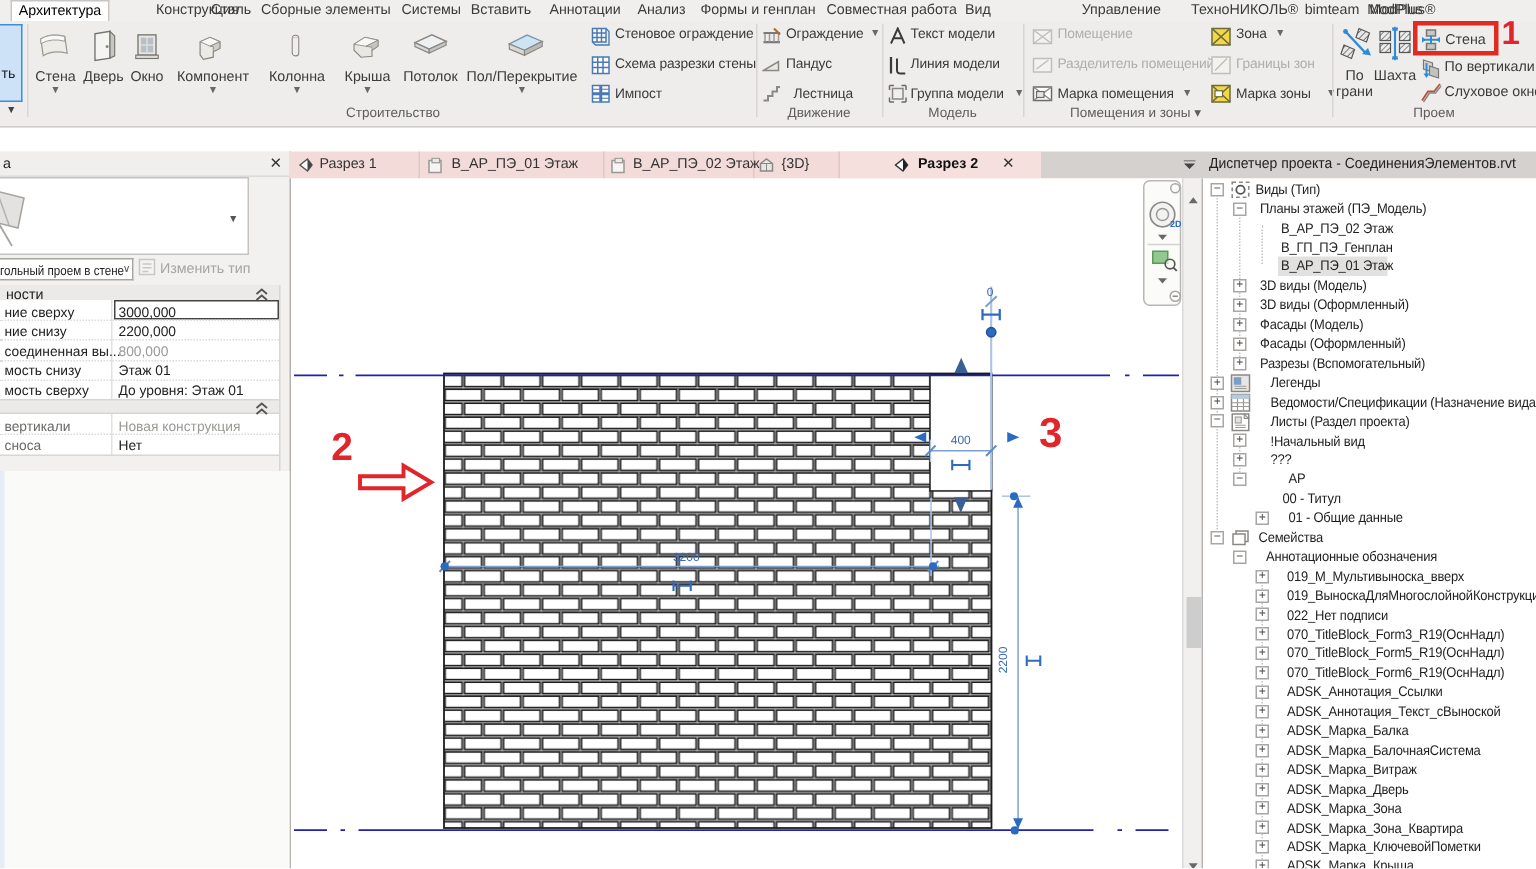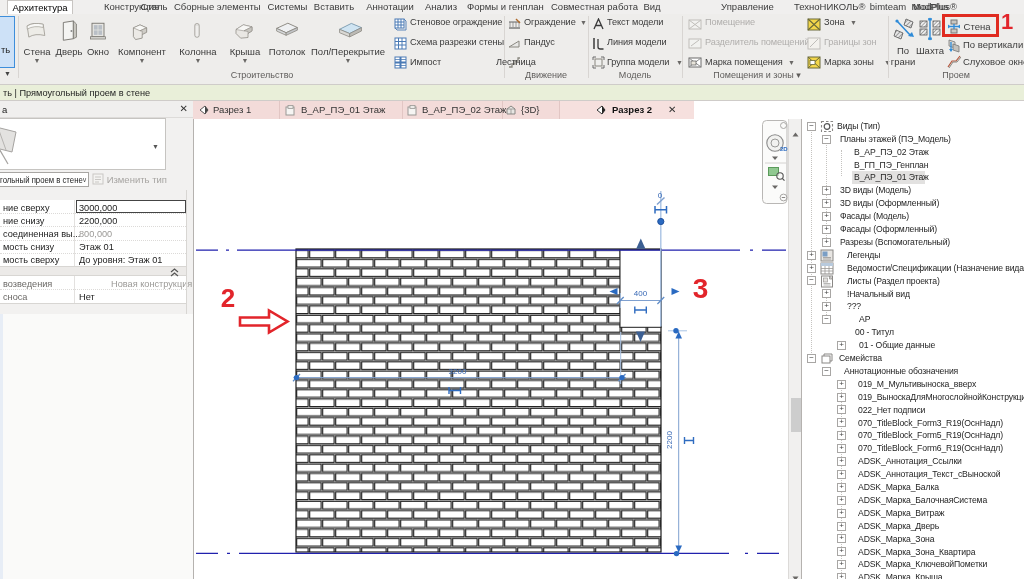--- a/index.html
+++ b/index.html
@@ -148,21 +148,21 @@
       </svg>
     <div class="stackitem" style="left:524px;top:3px;">Ограждение</div>
       <div class="abs dda" style="left:580px;top:5px;">▼</div>
     <svg class="abs" style="left:508px;top:23px" width="13" height="13" viewBox="0 0 13 13">
         <path d="M1 10 L11 4 L11 10 Z" fill="#e8e8e6" stroke="#8a8880" stroke-width="1"></path>
       </svg>
     <div class="stackitem" style="left:524px;top:23px;">Пандус</div>
     <svg class="abs" style="left:508px;top:42px" width="13" height="13" viewBox="0 0 13 13">
         <path d="M1 11 h3 v-3 h3 v-3 h3 v-3 h2" fill="none" stroke="#8a8880" stroke-width="1.3"></path>
       </svg>
-    <div class="stackitem" style="left:496px;top:43px;">Лестница</div>
+    <div class="stackitem" style="left:529px;top:43px;">Лестница</div>
     <div class="psep" style="left:588px;"></div>
 
     <svg class="abs" style="left:592px;top:4px" width="13" height="13" viewBox="0 0 13 13">
         <path d="M2 11 L6.5 1 L11 11 M3.8 7.5 h5.4" fill="none" stroke="#3a3a3a" stroke-width="1.3"></path>
       </svg>
     <div class="stackitem" style="left:607px;top:3px;">Текст модели</div>
     <svg class="abs" style="left:592px;top:23px" width="13" height="13" viewBox="0 0 13 13">
         <path d="M2 1 v11" stroke="#3a3a3a" stroke-width="1.5"></path>
         <path d="M6 2 v8 q0 2 2.5 2 h3" fill="none" stroke="#3a3a3a" stroke-width="1.3"></path>
       </svg>
@@ -264,21 +264,20 @@
     <div class="blabel" style="left:963px;top:41.5px;width:62px;text-align:left;">Слуховое окно</div>
     <div class="abs" style="left:942px;top:0px;width:57px;height:23px;border:3px solid #e02b20;"></div>
     <div class="abs" style="left:1001px;top:-5px;font-size:22px;font-weight:bold;color:#e2252b;">1</div>
 
     <div class="pcap" style="left:262px;">Строительство</div>
     <div class="pcap" style="left:546px;">Движение</div>
     <div class="pcap" style="left:635px;">Модель</div>
     <div class="pcap" style="left:757px;">Помещения и зоны  ▾</div>
     <div class="pcap" style="left:956px;">Проем</div>
   </div>
-  <div id="optbar" class="abs"><span style="margin-left:3px">ть | Прямоугольный проем в стене</span></div>
   <div id="props" class="abs">
 
     <div class="abs" style="left:0;top:0;width:193px;height:17px;background:#f0efee;border-bottom:1px solid #dddbd9;">
       <span style="position:absolute;left:2px;top:3px;font-size:9.5px;color:#222;">а</span>
       <span style="position:absolute;right:5px;top:2px;font-size:10px;color:#333;">✕</span>
     </div>
 
     <div class="abs" style="left:0;top:17px;width:166px;height:52px;background:#fff;border:1px solid #c6c4c1;border-left:none;">
       <svg width="36" height="50" style="position:absolute;left:0;top:1px">
           <path d="M-8 6 L16 12 L12 32 L-8 27 Z" fill="#e3e2e0" stroke="#a5a3a0"></path>
@@ -289,20 +288,26 @@
     </div>
 
     <div class="abs" style="left:0;top:71px;width:89px;height:15px;background:#fff;border:1px solid #a8a6a3;border-left:none;font-size:8.8px;color:#222;line-height:14px;white-space:nowrap;"><span style="display:inline-block;transform:scaleX(0.88);transform-origin:0 0;">гольный проем в стене</span><span style="position:absolute;right:1px;top:3px;color:#555;font-size:7px;line-height:7px;">∨</span></div>
     <div class="abs" style="left:92px;top:71px;width:99px;height:15px;font-size:9.5px;color:#a7a5a2;line-height:15px;">
       <svg width="12" height="12" style="vertical-align:-2px">
           <rect x="1" y="1" width="10" height="10" fill="#f4f3f1" stroke="#c9c7c4"></rect>
           <path d="M3 4 h6 M3 6.5 h6 M3 9 h4" stroke="#c9c7c4"></path>
         </svg>
       Изменить тип</div>
 
+    <div class="abs" style="left:0;top:89px;width:186px;height:13px;background:#eceae8;border-bottom:1px solid #d8d6d3;font-size:9.5px;color:#222;">
+      <span style="position:absolute;left:4px;top:1px;">ности</span>
+      <svg width="9" height="9" style="position:absolute;right:7px;top:2px">
+          <path d="M1 4 L4.5 1 L8 4 M1 8 L4.5 5 L8 8" fill="none" stroke="#555" stroke-width="1.2"></path>
+        </svg>
+    </div>
 
     <div class="abs" style="left:0;top:99px;width:186px;height:104px;background:#fff;font-size:9.2px;color:#222;">
       <div class="abs" style="left:0;top:0;width:75px;height:66px;border-right:1px solid #e3e1df;"></div>
       <div class="abs" style="left:0;top:76px;width:75px;height:28px;border-right:1px solid #e3e1df;"></div>
       <div class="prow" style="left:3px;top:2.6px;">ние сверху</div>
       <div class="prow" style="left:3px;top:15.8px;">ние снизу</div>
       <div class="prow" style="left:3px;top:29px;">соединенная вы...</div>
       <div class="prow" style="left:3px;top:42.2px;">мость снизу</div>
       <div class="prow" style="left:3px;top:55.4px;">мость сверху</div>
       <div class="abs" style="left:76px;top:0px;width:110px;height:13.2px;border:1.4px solid #444;background:#fff;"></div>
@@ -314,22 +319,22 @@
       <div class="abs" style="left:0;top:13.2px;width:186px;border-top:1px dotted #dcdad8;"></div>
       <div class="abs" style="left:0;top:26.4px;width:186px;border-top:1px dotted #dcdad8;"></div>
       <div class="abs" style="left:0;top:39.6px;width:186px;border-top:1px dotted #dcdad8;"></div>
       <div class="abs" style="left:0;top:52.8px;width:186px;border-top:1px dotted #dcdad8;"></div>
 
       <div class="abs" style="left:0;top:66px;width:186px;height:10px;background:#eceae8;border-top:1px solid #d8d6d3;border-bottom:1px solid #d8d6d3;">
         <svg width="9" height="9" style="position:absolute;right:7px;top:1px">
             <path d="M1 4 L4.5 1 L8 4 M1 8 L4.5 5 L8 8" fill="none" stroke="#555" stroke-width="1.2"></path>
           </svg>
       </div>
-      <div class="prow" style="left:3px;top:78.6px;color:#6b6966;">возведения</div>
-      <div class="prow" style="left:79px;top:78.6px;color:#9b9996;margin-left:32px;">Новая конструкция</div>
+      <div class="prow" style="left:3px;top:78.6px;color:#6b6966;">вертикали</div>
+      <div class="prow" style="left:79px;top:78.6px;color:#9b9996;">Новая конструкция</div>
       <div class="abs" style="left:0;top:89.4px;width:186px;border-top:1px dotted #dcdad8;"></div>
       <div class="prow" style="left:3px;top:91.8px;color:#6b6966;">сноса</div>
       <div class="prow" style="left:79px;top:91.8px;">Нет</div>
       <div class="abs" style="left:0;top:102.6px;width:186px;border-top:1px solid #d8d6d3;"></div>
     </div>
     <div class="abs" style="left:186px;top:89px;width:1px;height:124px;background:#d8d6d3;"></div>
 
     <div class="abs" style="left:0;top:213px;width:193px;height:265px;background:#fafaf9;"></div>
     <div class="abs" style="left:0;top:213px;width:3px;height:265px;background:#e7edf6;"></div>
   </div>
@@ -363,20 +368,26 @@
         <span style="position:absolute;left:18px;">{3D}</span>
       </div>
     <div class="vtab" style="left:367px;width:134px;border-right:none;background:#f6e0de;">
         <svg width="10" height="10" style="position:absolute;left:36px;top:4px">
           <path d="M1 5 L6 1 L9 5 L6 9 Z" fill="#fff" stroke="#333" stroke-width="1"></path>
           <path d="M6 1 L9 5 L6 9 Z" fill="#222"></path>
         </svg>
         <span style="position:absolute;left:52px;font-weight:bold;color:#111;">Разрез 2</span>
         <span style="position:absolute;left:108px;top:0px;font-size:10px;color:#333;">✕</span>
       </div>
+  </div>
+  <div id="bheader" class="abs">
+    <svg width="9" height="8" style="position:absolute;left:95px;top:6px">
+        <path d="M0 0 h8 M1.5 2.5 L4 5 L6.5 2.5 Z" stroke="#444" fill="#444"></path>
+      </svg>
+    <span style="position:absolute;left:112px;transform:scaleX(0.95);transform-origin:0 0;display:inline-block;">Диспетчер проекта - СоединенияЭлементов.rvt</span>
   </div>
   <div id="canvas" class="abs">
   <svg width="593" height="460" viewBox="195 119 593 460">
     <defs>
       <pattern id="bricks" x="283" y="249.4" width="26" height="18.6" patternUnits="userSpaceOnUse">
         <rect width="26" height="18.6" fill="#f8f8f8"></rect>
         <rect x="0.7" y="0.8" width="24.4" height="7.6" fill="#fff" stroke="#1c1c1c" stroke-width="1.1"></rect>
             <line x1="0.7" y1="9.6" x2="25.1" y2="9.6" stroke="#aaa" stroke-width="0.7"></line>
         <rect x="-12.3" y="10.1" width="24.4" height="7.6" fill="#fff" stroke="#1c1c1c" stroke-width="1.1"></rect>
             <line x1="-12.3" y1="18.9" x2="12.1" y2="18.9" stroke="#aaa" stroke-width="0.7"></line>

